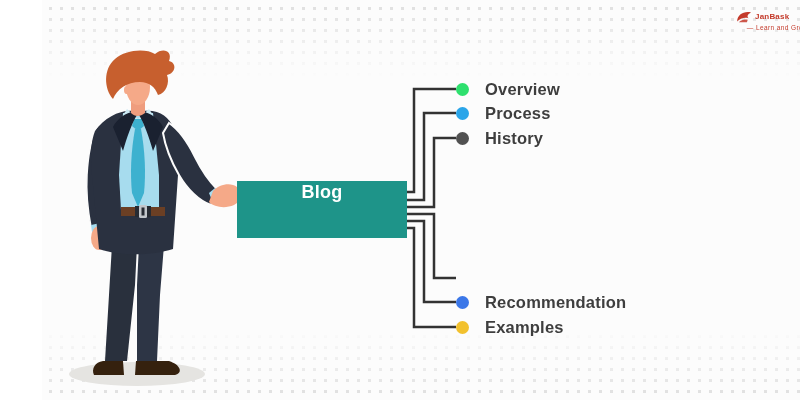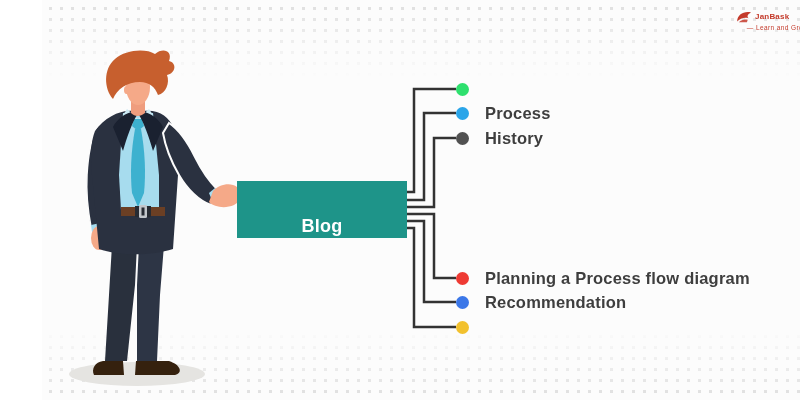--- a/index.html
+++ b/index.html
@@ -41,21 +41,21 @@
   }
 
   
   #connectors{position:absolute;left:0;top:0;}
   #connectors path{stroke:#333333;stroke-width:2.5;fill:none;stroke-linejoin:miter;}
 
   
   .center-box{
     position:absolute;left:195px;top:181px;width:170px;height:57px;
     background:#1e9489;color:#ffffff;display:flex;flex-direction:column;
-    align-items:center;justify-content:flex-end;z-index:3;
+    align-items:center;justify-content:flex-start;z-index:3;
   }
   .center-box div{font-size:18px;font-weight:bold;line-height:23px;letter-spacing:.3px;}
 
   
   .item{
     position:absolute;left:414px;height:24px;display:flex;align-items:center;z-index:3;
   }
   .item .dot{width:13px;height:13px;border-radius:50%;background:#999;flex:0 0 13px;}
   .item .label{
     margin-left:16px;font-size:16.5px;font-weight:bold;color:#3e3e3e;
@@ -131,34 +131,32 @@
     <path d="M365,221 L382,221 L382,302 L414,302"></path>
     <path d="M365,228 L372,228 L372,327 L414,327"></path>
   </svg>
 
   <div class="center-box" style="background-color: rgb(30, 148, 137);">
     <div>Blog</div>
   </div>
 
   <div class="item" style="top:77px">
     <span class="dot" style="background-color: rgb(46, 224, 110);"></span>
+    <span class="label">Overview</span>
   </div>
   <div class="item" style="top:101px">
     <span class="dot" style="background-color: rgb(42, 165, 233);"></span>
     <span class="label">Process</span>
   </div>
   <div class="item" style="top:126px">
     <span class="dot" style="background-color: rgb(81, 81, 81);"></span>
     <span class="label">History</span>
   </div>
-  <div class="item" style="top:266px">
-    <span class="dot" style="background-color: rgb(238, 58, 51);"></span>
-    <span class="label">Planning a Process flow diagram</span>
-  </div>
   <div class="item" style="top:290px">
     <span class="dot" style="background-color: rgb(59, 119, 232);"></span>
     <span class="label">Recommendation</span>
   </div>
   <div class="item" style="top:315px">
     <span class="dot" style="background-color: rgb(242, 193, 46);"></span>
+    <span class="label">Examples</span>
   </div>
 
 </div>
 
 </body></html>

